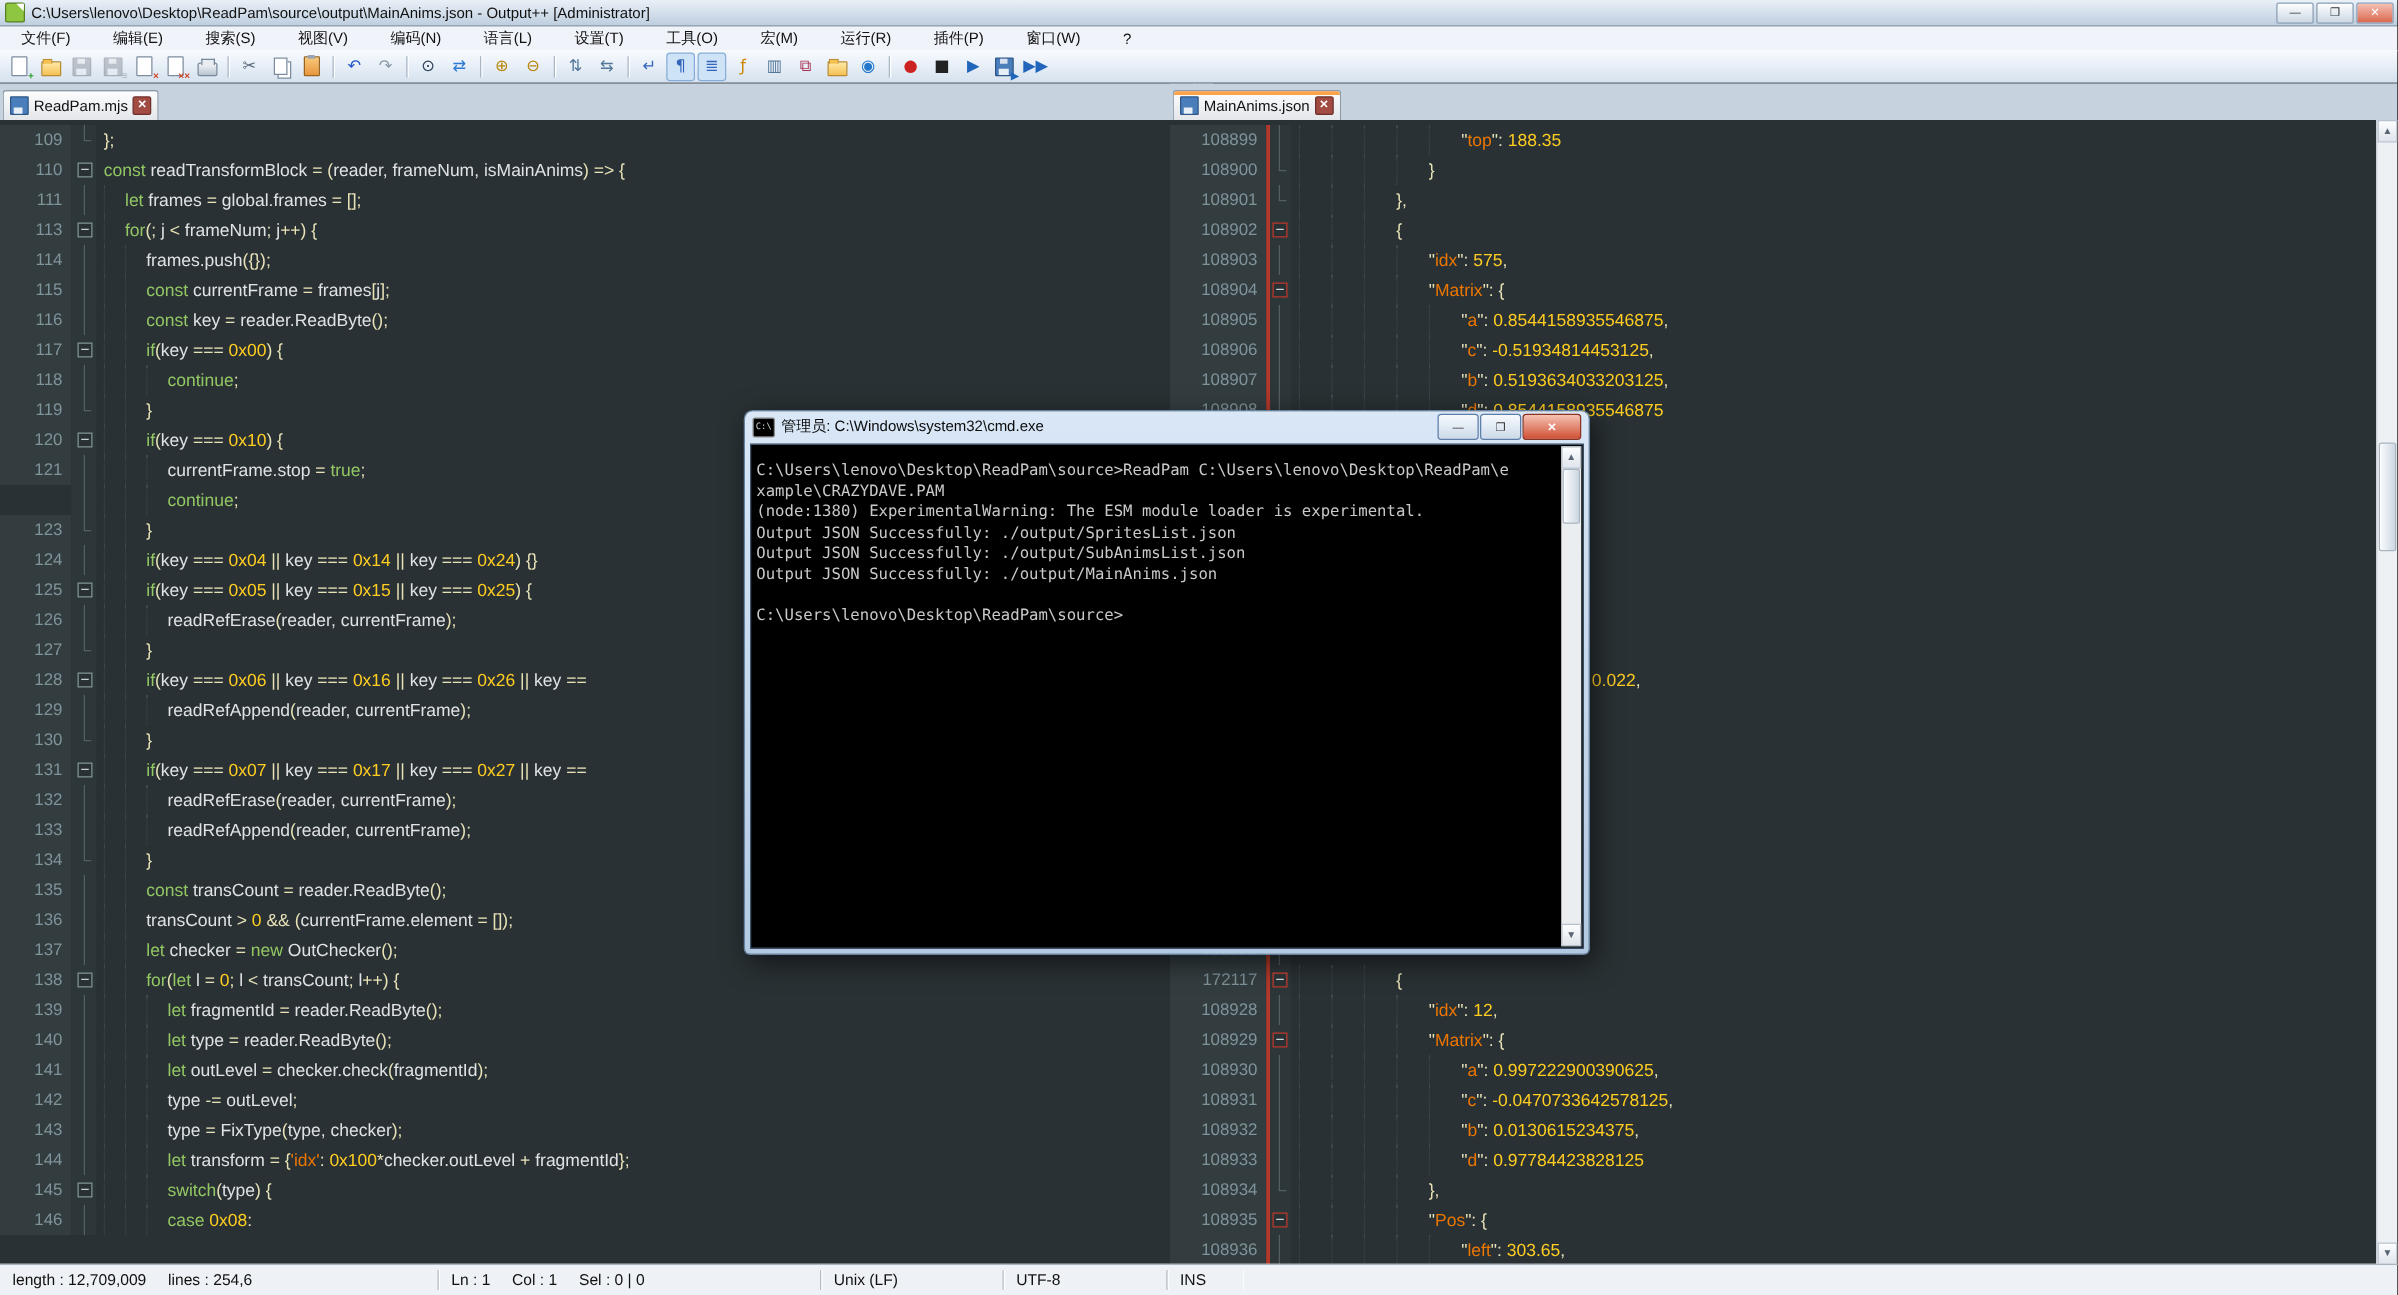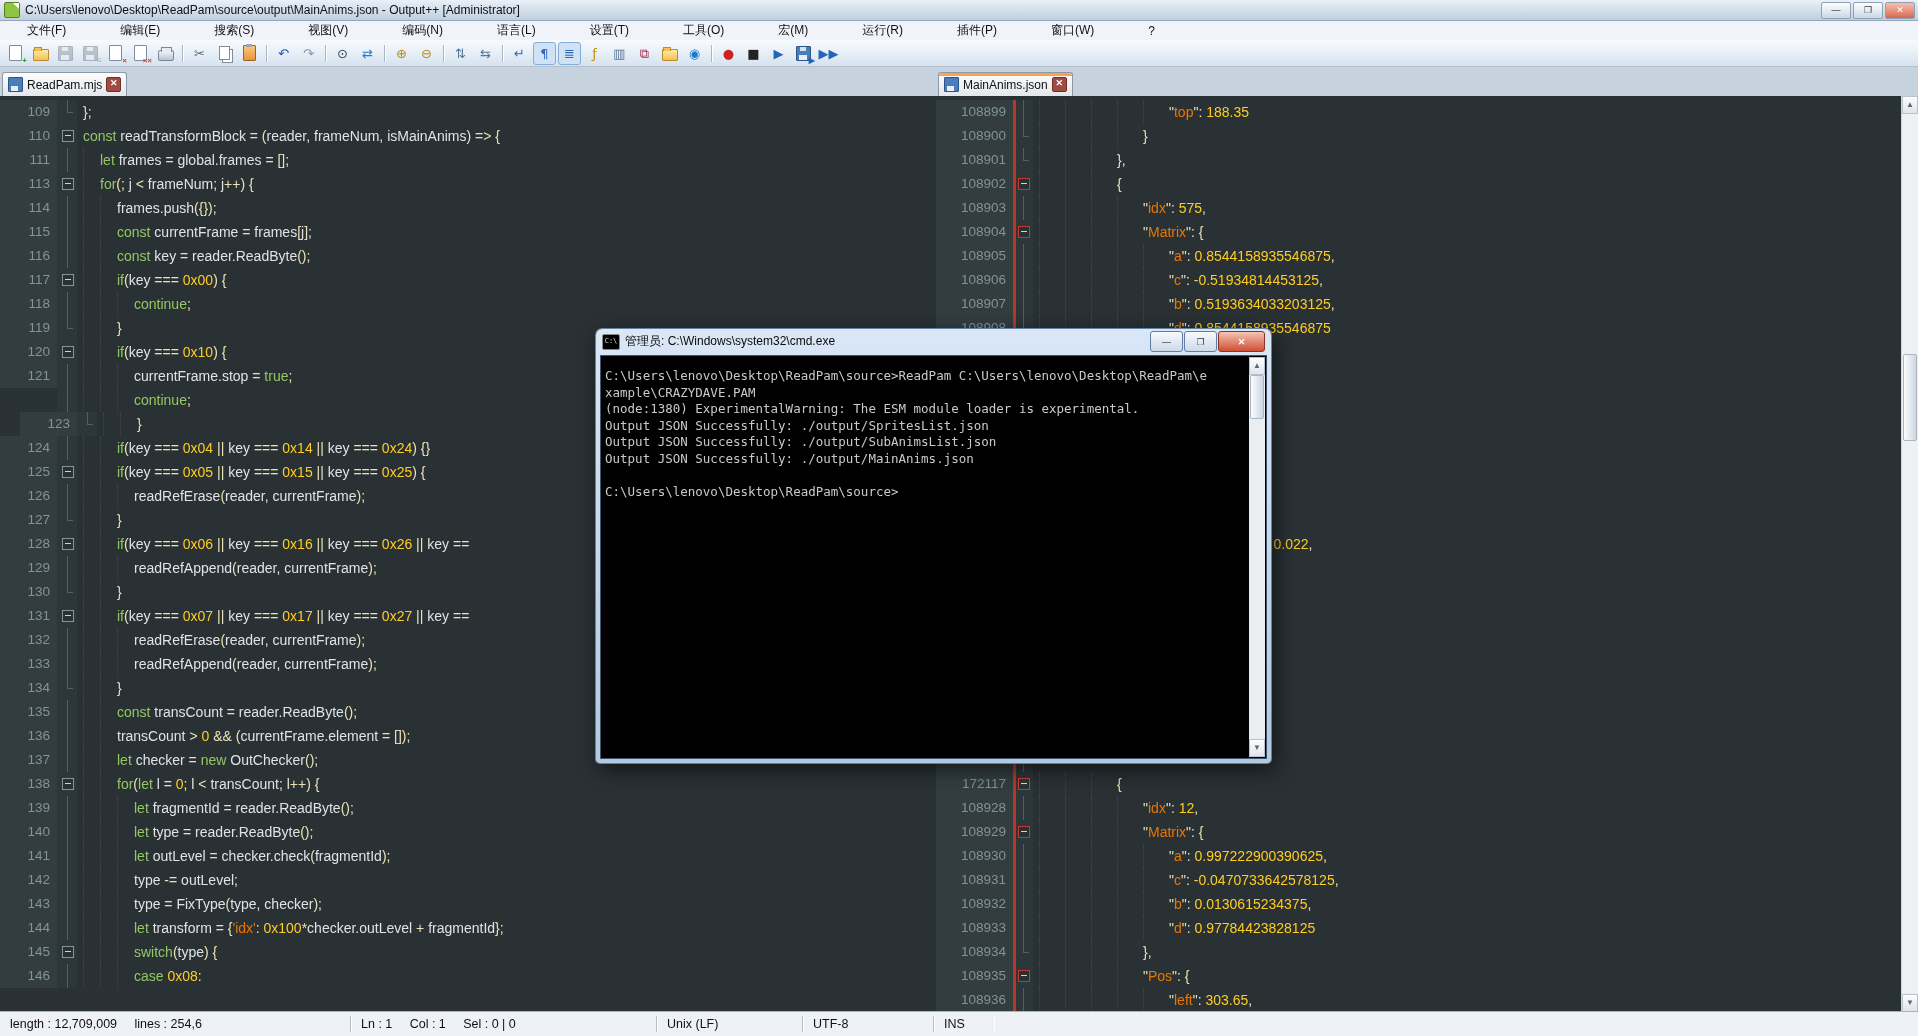--- a/index.html
+++ b/index.html
@@ -19,21 +19,21 @@
   .app-icon::after{content:"";position:absolute;right:0;top:0;border:3px solid #fff;border-left-color:transparent;border-bottom-color:transparent}
   .win-btns{margin-left:auto;display:flex;margin-right:3px;gap:2px}
   .win-btn{width:28px;height:15px;border:1px solid #8fa1b5;border-radius:2px;
     background:linear-gradient(#fdfeff,#ccd8e4);display:flex;align-items:center;justify-content:center;
     font-size:9px;color:#333;line-height:1}
   .win-btn.close{background:linear-gradient(#f5c0b2,#d9684e);color:#fff}
   .menubar{
     position:absolute;left:0;top:21px;right:0;height:19px;background:#f0f4fa;
     display:flex;align-items:center;font-size:12px;color:#111;border-bottom:1px solid #d4dce6;
   }
-  .menu-item{padding:2px 27px;cursor:default}
+  .menu-item{padding:2px 17px;cursor:default}
   .toolbar{
     position:absolute;left:0;top:40px;right:0;height:26px;
     background:linear-gradient(#f8fbfe,#d6e2ef);
     border-bottom:1px solid #b2c0ce;display:flex;align-items:center;padding-left:3px;
   }
   .tbtn{width:21px;height:21px;margin:0 1px;border:1px solid transparent;border-radius:3px;
     display:flex;align-items:center;justify-content:center;position:relative;font-size:13px;line-height:1}
   .tbtn.pressed{background:#cfe3f7;border-color:#86add7}
   .tbtn.disabled{opacity:.38;filter:grayscale(.8)}
   .tsep{width:1px;height:17px;background:#a9b7c5;margin:0 4px;box-shadow:1px 0 0 #fff}
@@ -268,21 +268,21 @@
         <div class="code-line"><span class="lnum" style="width: 50px;">113</span><span class="fold"><span class="foldbox"></span></span><span class="ltext"><span class="ind" style="width: 16px;"></span><span class="tok-k">for</span><span class="tok-o">(;</span><span class="tok-d"> j </span><span class="tok-o">&lt;</span><span class="tok-d"> frameNum</span><span class="tok-o">;</span><span class="tok-d"> j</span><span class="tok-o">++) {</span></span></div>
         <div class="code-line"><span class="lnum" style="width: 50px;">114</span><span class="fold"><span class="foldline"></span></span><span class="ltext"><span class="ind" style="width: 16px;"></span><span class="ind" style="width: 16px;"></span><span class="tok-d">frames.push</span><span class="tok-o">({});</span></span></div>
         <div class="code-line"><span class="lnum" style="width: 50px;">115</span><span class="fold"><span class="foldline"></span></span><span class="ltext"><span class="ind" style="width: 16px;"></span><span class="ind" style="width: 16px;"></span><span class="tok-k">const</span><span class="tok-d"> currentFrame </span><span class="tok-o">=</span><span class="tok-d"> frames</span><span class="tok-o">[</span><span class="tok-d">j</span><span class="tok-o">];</span></span></div>
         <div class="code-line"><span class="lnum" style="width: 50px;">116</span><span class="fold"><span class="foldline"></span></span><span class="ltext"><span class="ind" style="width: 16px;"></span><span class="ind" style="width: 16px;"></span><span class="tok-k">const</span><span class="tok-d"> key </span><span class="tok-o">=</span><span class="tok-d"> reader.ReadByte</span><span class="tok-o">();</span></span></div>
         <div class="code-line"><span class="lnum" style="width: 50px;">117</span><span class="fold"><span class="foldbox"></span></span><span class="ltext"><span class="ind" style="width: 16px;"></span><span class="ind" style="width: 16px;"></span><span class="tok-k">if</span><span class="tok-o">(</span><span class="tok-d">key </span><span class="tok-o">===</span><span class="tok-d"> </span><span class="tok-n">0x00</span><span class="tok-o">) {</span></span></div>
         <div class="code-line"><span class="lnum" style="width: 50px;">118</span><span class="fold"><span class="foldline"></span></span><span class="ltext"><span class="ind" style="width: 16px;"></span><span class="ind" style="width: 16px;"></span><span class="ind" style="width: 16px;"></span><span class="tok-k">continue</span><span class="tok-o">;</span></span></div>
         <div class="code-line"><span class="lnum" style="width: 50px;">119</span><span class="fold"><span class="foldend"></span></span><span class="ltext"><span class="ind" style="width: 16px;"></span><span class="ind" style="width: 16px;"></span><span class="tok-o">}</span></span></div>
         <div class="code-line"><span class="lnum" style="width: 50px;">120</span><span class="fold"><span class="foldbox"></span></span><span class="ltext"><span class="ind" style="width: 16px;"></span><span class="ind" style="width: 16px;"></span><span class="tok-k">if</span><span class="tok-o">(</span><span class="tok-d">key </span><span class="tok-o">===</span><span class="tok-d"> </span><span class="tok-n">0x10</span><span class="tok-o">) {</span></span></div>
         <div class="code-line"><span class="lnum" style="width: 50px;">121</span><span class="fold"><span class="foldline"></span></span><span class="ltext"><span class="ind" style="width: 16px;"></span><span class="ind" style="width: 16px;"></span><span class="ind" style="width: 16px;"></span><span class="tok-d">currentFrame.stop </span><span class="tok-o">=</span><span class="tok-d"> </span><span class="tok-k">true</span><span class="tok-o">;</span></span></div>
         <div class="code-line"><span class="lnum" style="width: 50px; margin-top: 26px;">122</span><span class="fold"><span class="foldline"></span></span><span class="ltext"><span class="ind" style="width: 16px;"></span><span class="ind" style="width: 16px;"></span><span class="ind" style="width: 16px;"></span><span class="tok-k">continue</span><span class="tok-o">;</span></span></div>
-        <div class="code-line"><span class="lnum" style="width: 50px; margin-left: 20px;">123</span><span class="fold"><span class="foldend"></span></span><span class="ltext"><span class="ind" style="width: 16px;"></span><span class="ind" style="width: 16px;"></span><span class="tok-o">}</span></span></div>
+        <div class="code-line"><span class="lnum" style="width: 50px;">123</span><span class="fold"><span class="foldend"></span></span><span class="ltext"><span class="ind" style="width: 16px;"></span><span class="ind" style="width: 16px;"></span><span class="tok-o">}</span></span></div>
         <div class="code-line"><span class="lnum" style="width: 50px;">124</span><span class="fold"><span class="foldline"></span></span><span class="ltext"><span class="ind" style="width: 16px;"></span><span class="ind" style="width: 16px;"></span><span class="tok-k">if</span><span class="tok-o">(</span><span class="tok-d">key </span><span class="tok-o">===</span><span class="tok-d"> </span><span class="tok-n">0x04</span><span class="tok-d"> </span><span class="tok-o">||</span><span class="tok-d"> key </span><span class="tok-o">===</span><span class="tok-d"> </span><span class="tok-n">0x14</span><span class="tok-d"> </span><span class="tok-o">||</span><span class="tok-d"> key </span><span class="tok-o">===</span><span class="tok-d"> </span><span class="tok-n">0x24</span><span class="tok-o">) {}</span></span></div>
         <div class="code-line"><span class="lnum" style="width: 50px;">125</span><span class="fold"><span class="foldbox"></span></span><span class="ltext"><span class="ind" style="width: 16px;"></span><span class="ind" style="width: 16px;"></span><span class="tok-k">if</span><span class="tok-o">(</span><span class="tok-d">key </span><span class="tok-o">===</span><span class="tok-d"> </span><span class="tok-n">0x05</span><span class="tok-d"> </span><span class="tok-o">||</span><span class="tok-d"> key </span><span class="tok-o">===</span><span class="tok-d"> </span><span class="tok-n">0x15</span><span class="tok-d"> </span><span class="tok-o">||</span><span class="tok-d"> key </span><span class="tok-o">===</span><span class="tok-d"> </span><span class="tok-n">0x25</span><span class="tok-o">) {</span></span></div>
         <div class="code-line"><span class="lnum" style="width: 50px;">126</span><span class="fold"><span class="foldline"></span></span><span class="ltext"><span class="ind" style="width: 16px;"></span><span class="ind" style="width: 16px;"></span><span class="ind" style="width: 16px;"></span><span class="tok-d">readRefErase</span><span class="tok-o">(</span><span class="tok-d">reader, currentFrame</span><span class="tok-o">);</span></span></div>
         <div class="code-line"><span class="lnum" style="width: 50px;">127</span><span class="fold"><span class="foldend"></span></span><span class="ltext"><span class="ind" style="width: 16px;"></span><span class="ind" style="width: 16px;"></span><span class="tok-o">}</span></span></div>
         <div class="code-line"><span class="lnum" style="width: 50px;">128</span><span class="fold"><span class="foldbox"></span></span><span class="ltext"><span class="ind" style="width: 16px;"></span><span class="ind" style="width: 16px;"></span><span class="tok-k">if</span><span class="tok-o">(</span><span class="tok-d">key </span><span class="tok-o">===</span><span class="tok-d"> </span><span class="tok-n">0x06</span><span class="tok-d"> </span><span class="tok-o">||</span><span class="tok-d"> key </span><span class="tok-o">===</span><span class="tok-d"> </span><span class="tok-n">0x16</span><span class="tok-d"> </span><span class="tok-o">||</span><span class="tok-d"> key </span><span class="tok-o">===</span><span class="tok-d"> </span><span class="tok-n">0x26</span><span class="tok-d"> </span><span class="tok-o">||</span><span class="tok-d"> key </span><span class="tok-o">==</span></span></div>
         <div class="code-line"><span class="lnum" style="width: 50px;">129</span><span class="fold"><span class="foldline"></span></span><span class="ltext"><span class="ind" style="width: 16px;"></span><span class="ind" style="width: 16px;"></span><span class="ind" style="width: 16px;"></span><span class="tok-d">readRefAppend</span><span class="tok-o">(</span><span class="tok-d">reader, currentFrame</span><span class="tok-o">);</span></span></div>
         <div class="code-line"><span class="lnum" style="width: 50px;">130</span><span class="fold"><span class="foldend"></span></span><span class="ltext"><span class="ind" style="width: 16px;"></span><span class="ind" style="width: 16px;"></span><span class="tok-o">}</span></span></div>
         <div class="code-line"><span class="lnum" style="width: 50px;">131</span><span class="fold"><span class="foldbox"></span></span><span class="ltext"><span class="ind" style="width: 16px;"></span><span class="ind" style="width: 16px;"></span><span class="tok-k">if</span><span class="tok-o">(</span><span class="tok-d">key </span><span class="tok-o">===</span><span class="tok-d"> </span><span class="tok-n">0x07</span><span class="tok-d"> </span><span class="tok-o">||</span><span class="tok-d"> key </span><span class="tok-o">===</span><span class="tok-d"> </span><span class="tok-n">0x17</span><span class="tok-d"> </span><span class="tok-o">||</span><span class="tok-d"> key </span><span class="tok-o">===</span><span class="tok-d"> </span><span class="tok-n">0x27</span><span class="tok-d"> </span><span class="tok-o">||</span><span class="tok-d"> key </span><span class="tok-o">==</span></span></div>
         <div class="code-line"><span class="lnum" style="width: 50px;">132</span><span class="fold"><span class="foldline"></span></span><span class="ltext"><span class="ind" style="width: 16px;"></span><span class="ind" style="width: 16px;"></span><span class="ind" style="width: 16px;"></span><span class="tok-d">readRefErase</span><span class="tok-o">(</span><span class="tok-d">reader, currentFrame</span><span class="tok-o">);</span></span></div>
         <div class="code-line"><span class="lnum" style="width: 50px;">133</span><span class="fold"><span class="foldline"></span></span><span class="ltext"><span class="ind" style="width: 16px;"></span><span class="ind" style="width: 16px;"></span><span class="ind" style="width: 16px;"></span><span class="tok-d">readRefAppend</span><span class="tok-o">(</span><span class="tok-d">reader, currentFrame</span><span class="tok-o">);</span></span></div>

